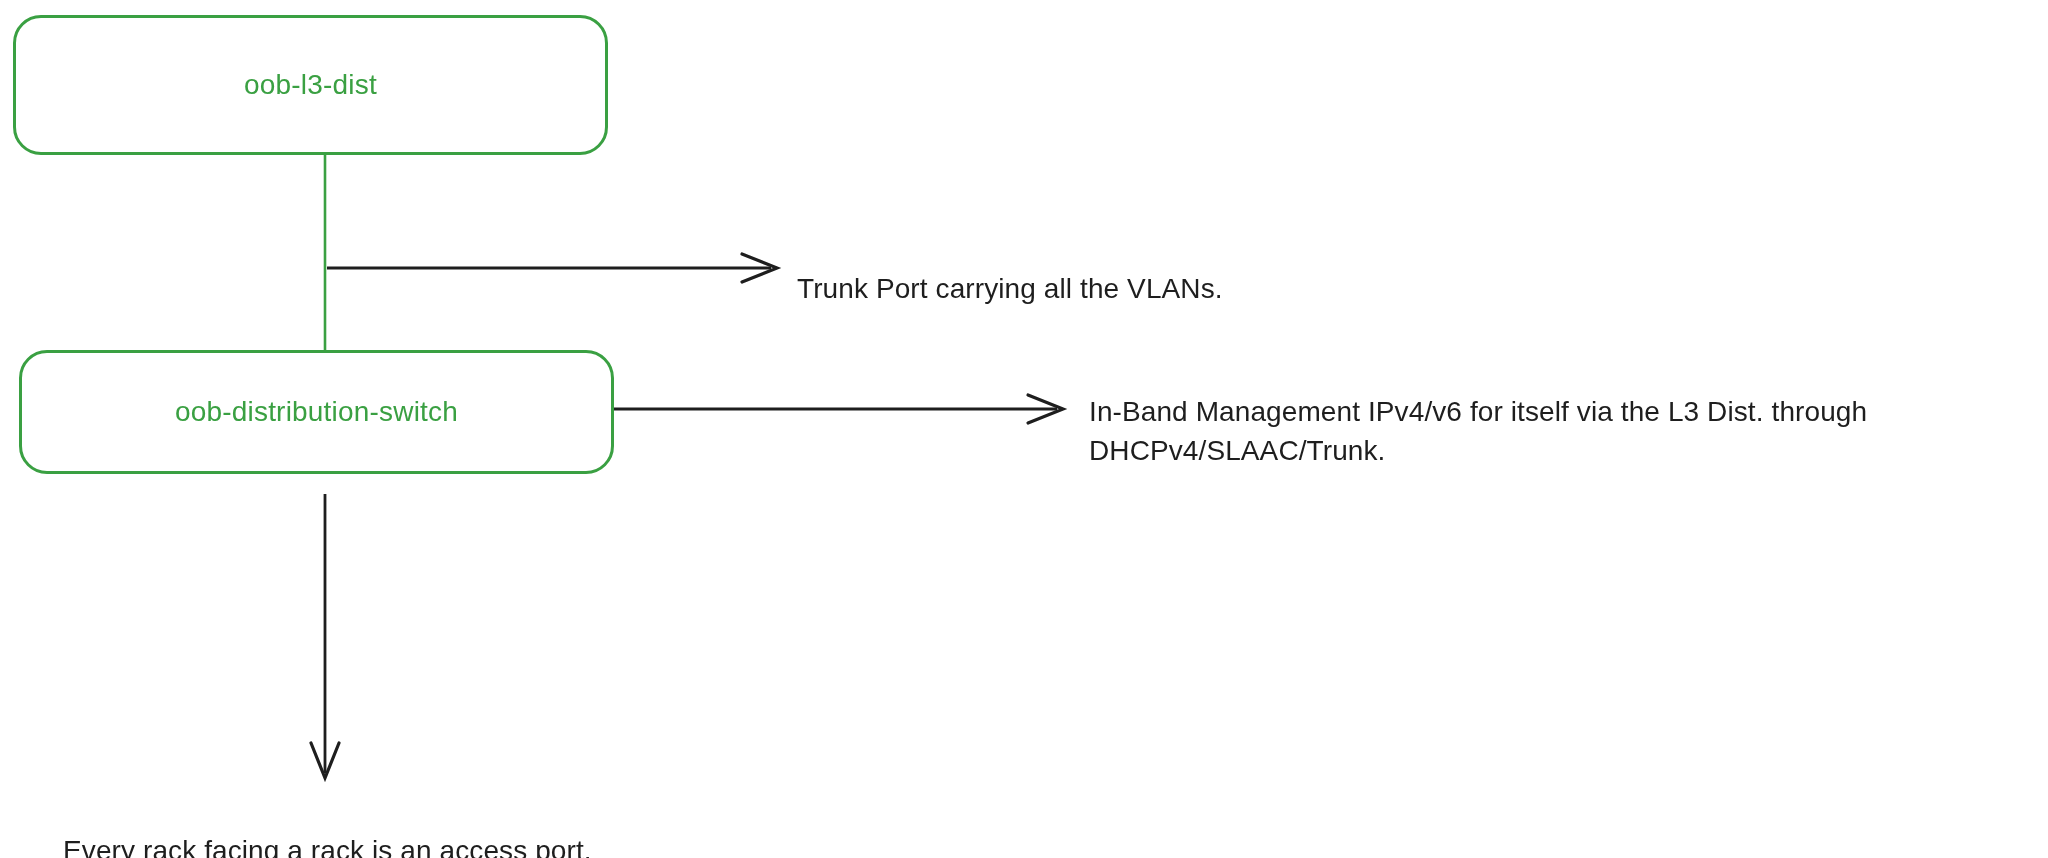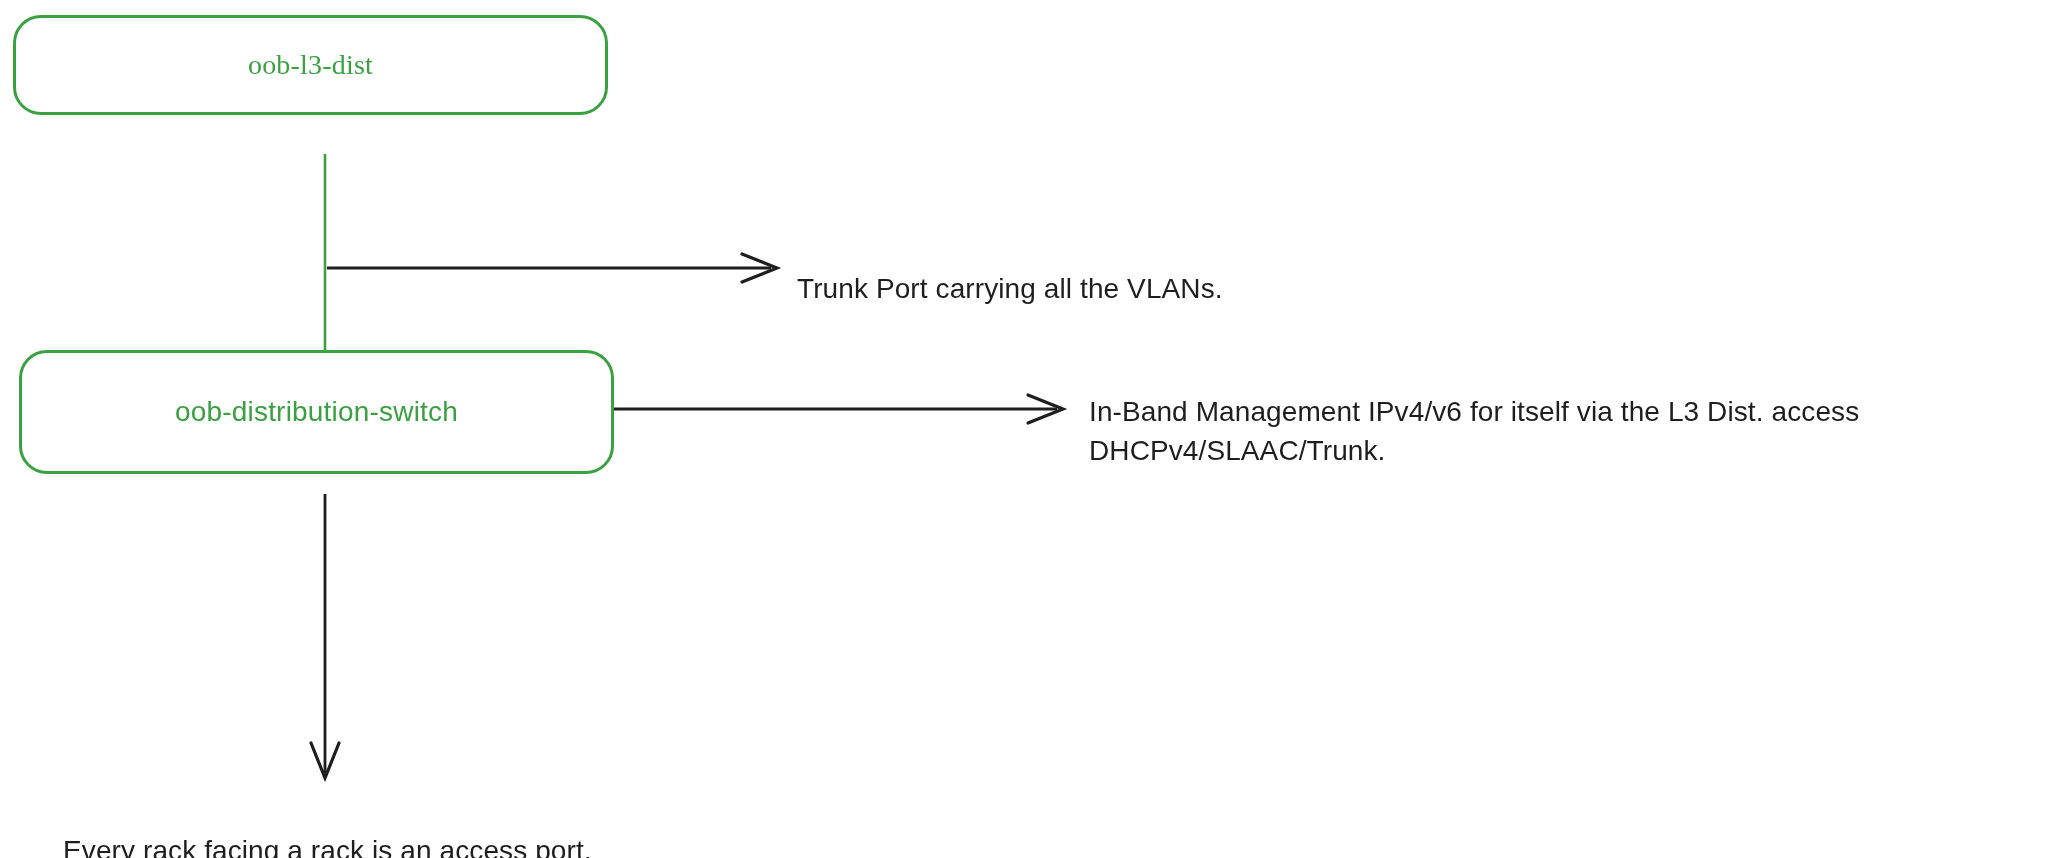--- a/index.html
+++ b/index.html
@@ -52,21 +52,21 @@
     align-items:center;
     justify-content:center;
   }
   .node-label{
     color:var(--node-label-text);
     font-size:28px;
     letter-spacing:0.2px;
     white-space:nowrap;
   }
   .node-l3{
-    left:13px;top:15px;width:595px;height:100px;font-family:Liberation Serif, serif;
+    left:13px;top:15px;width:595px;height:140px;
   }
   .node-dist{
     left:19px;top:350px;width:595px;height:124px;
   }
   .annotation{
     position:absolute;
     color:var(--annotation-text);
     font-size:28px;
     line-height:39px;
     letter-spacing:0.1px;
@@ -108,19 +108,19 @@
     <span class="node-label">oob-l3-dist</span>
   </div>
 
   <div class="node node-dist">
     <span class="node-label">oob-distribution-switch</span>
   </div>
 
   <div class="annotation annotation-trunk">Trunk Port carrying all the VLANs.</div>
 
   <div class="annotation annotation-inband">
-    <div>In-Band Management IPv4/v6 for itself via the L3 Dist. access</div>
+    <div>In-Band Management IPv4/v6 for itself via the L3 Dist. through</div>
     <div>DHCPv4/SLAAC/Trunk.</div>
   </div>
 
   <div class="annotation annotation-access">Every rack facing a rack is an access port.</div>
 
 </div>
 
 </body></html>

